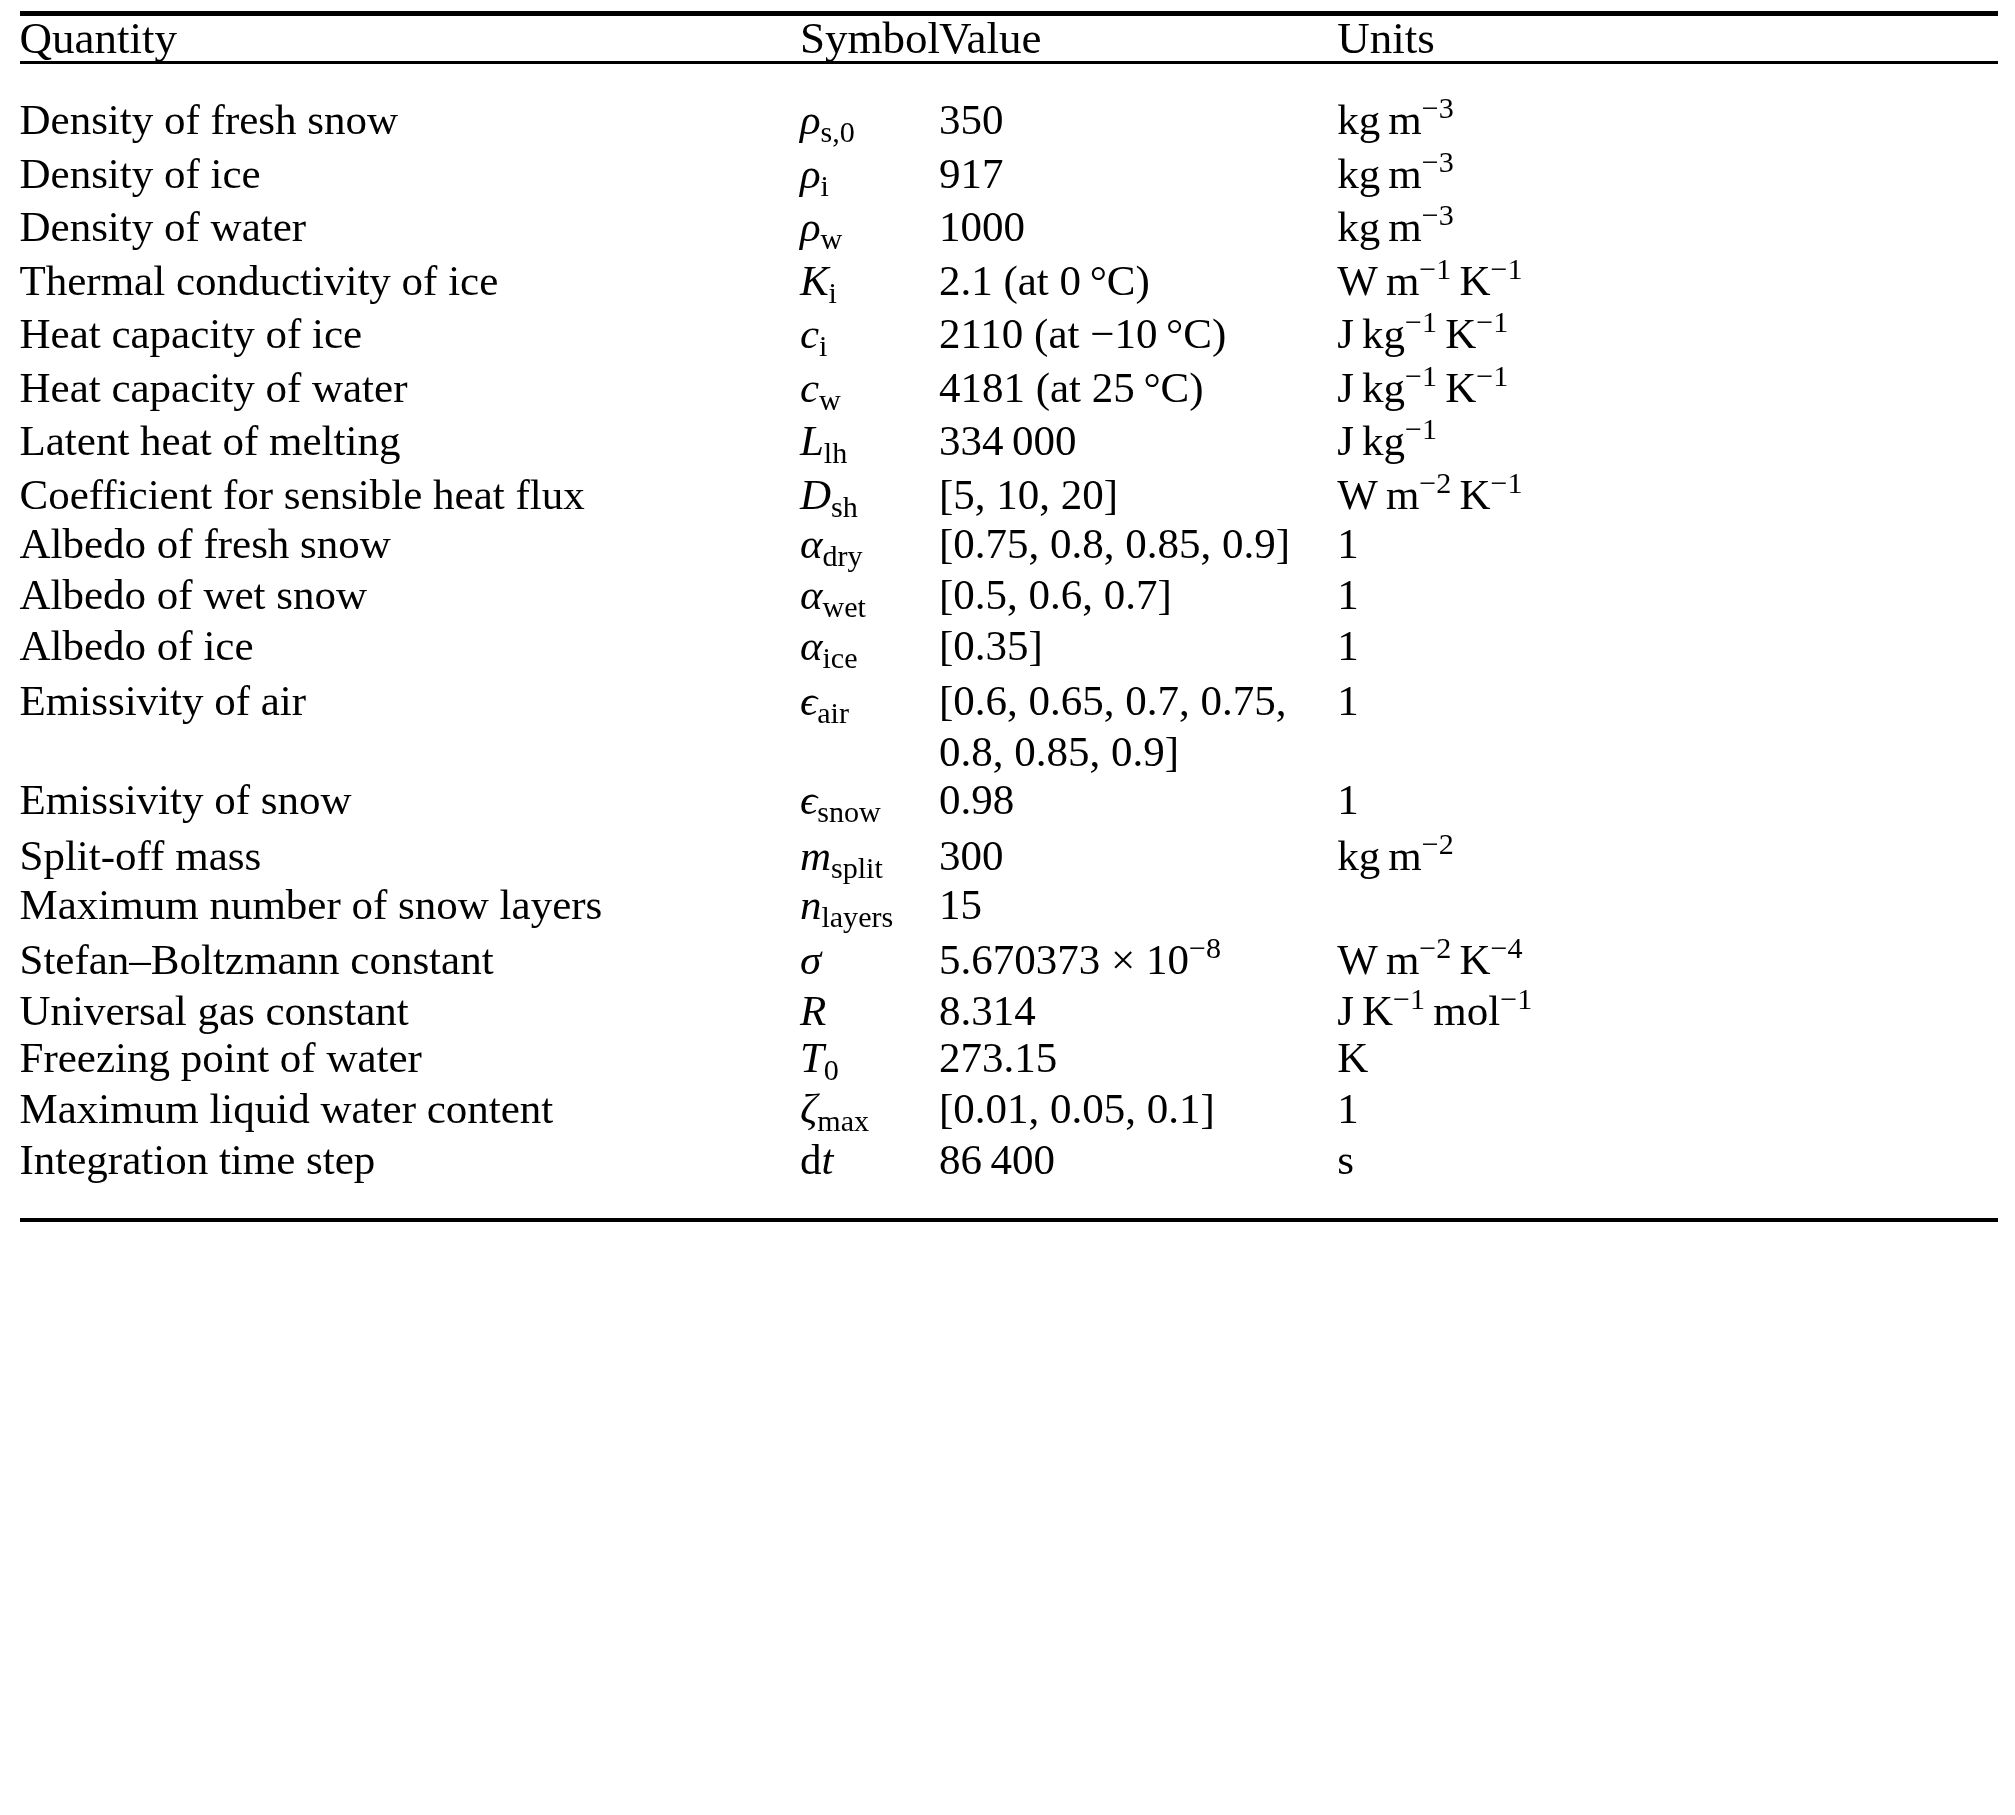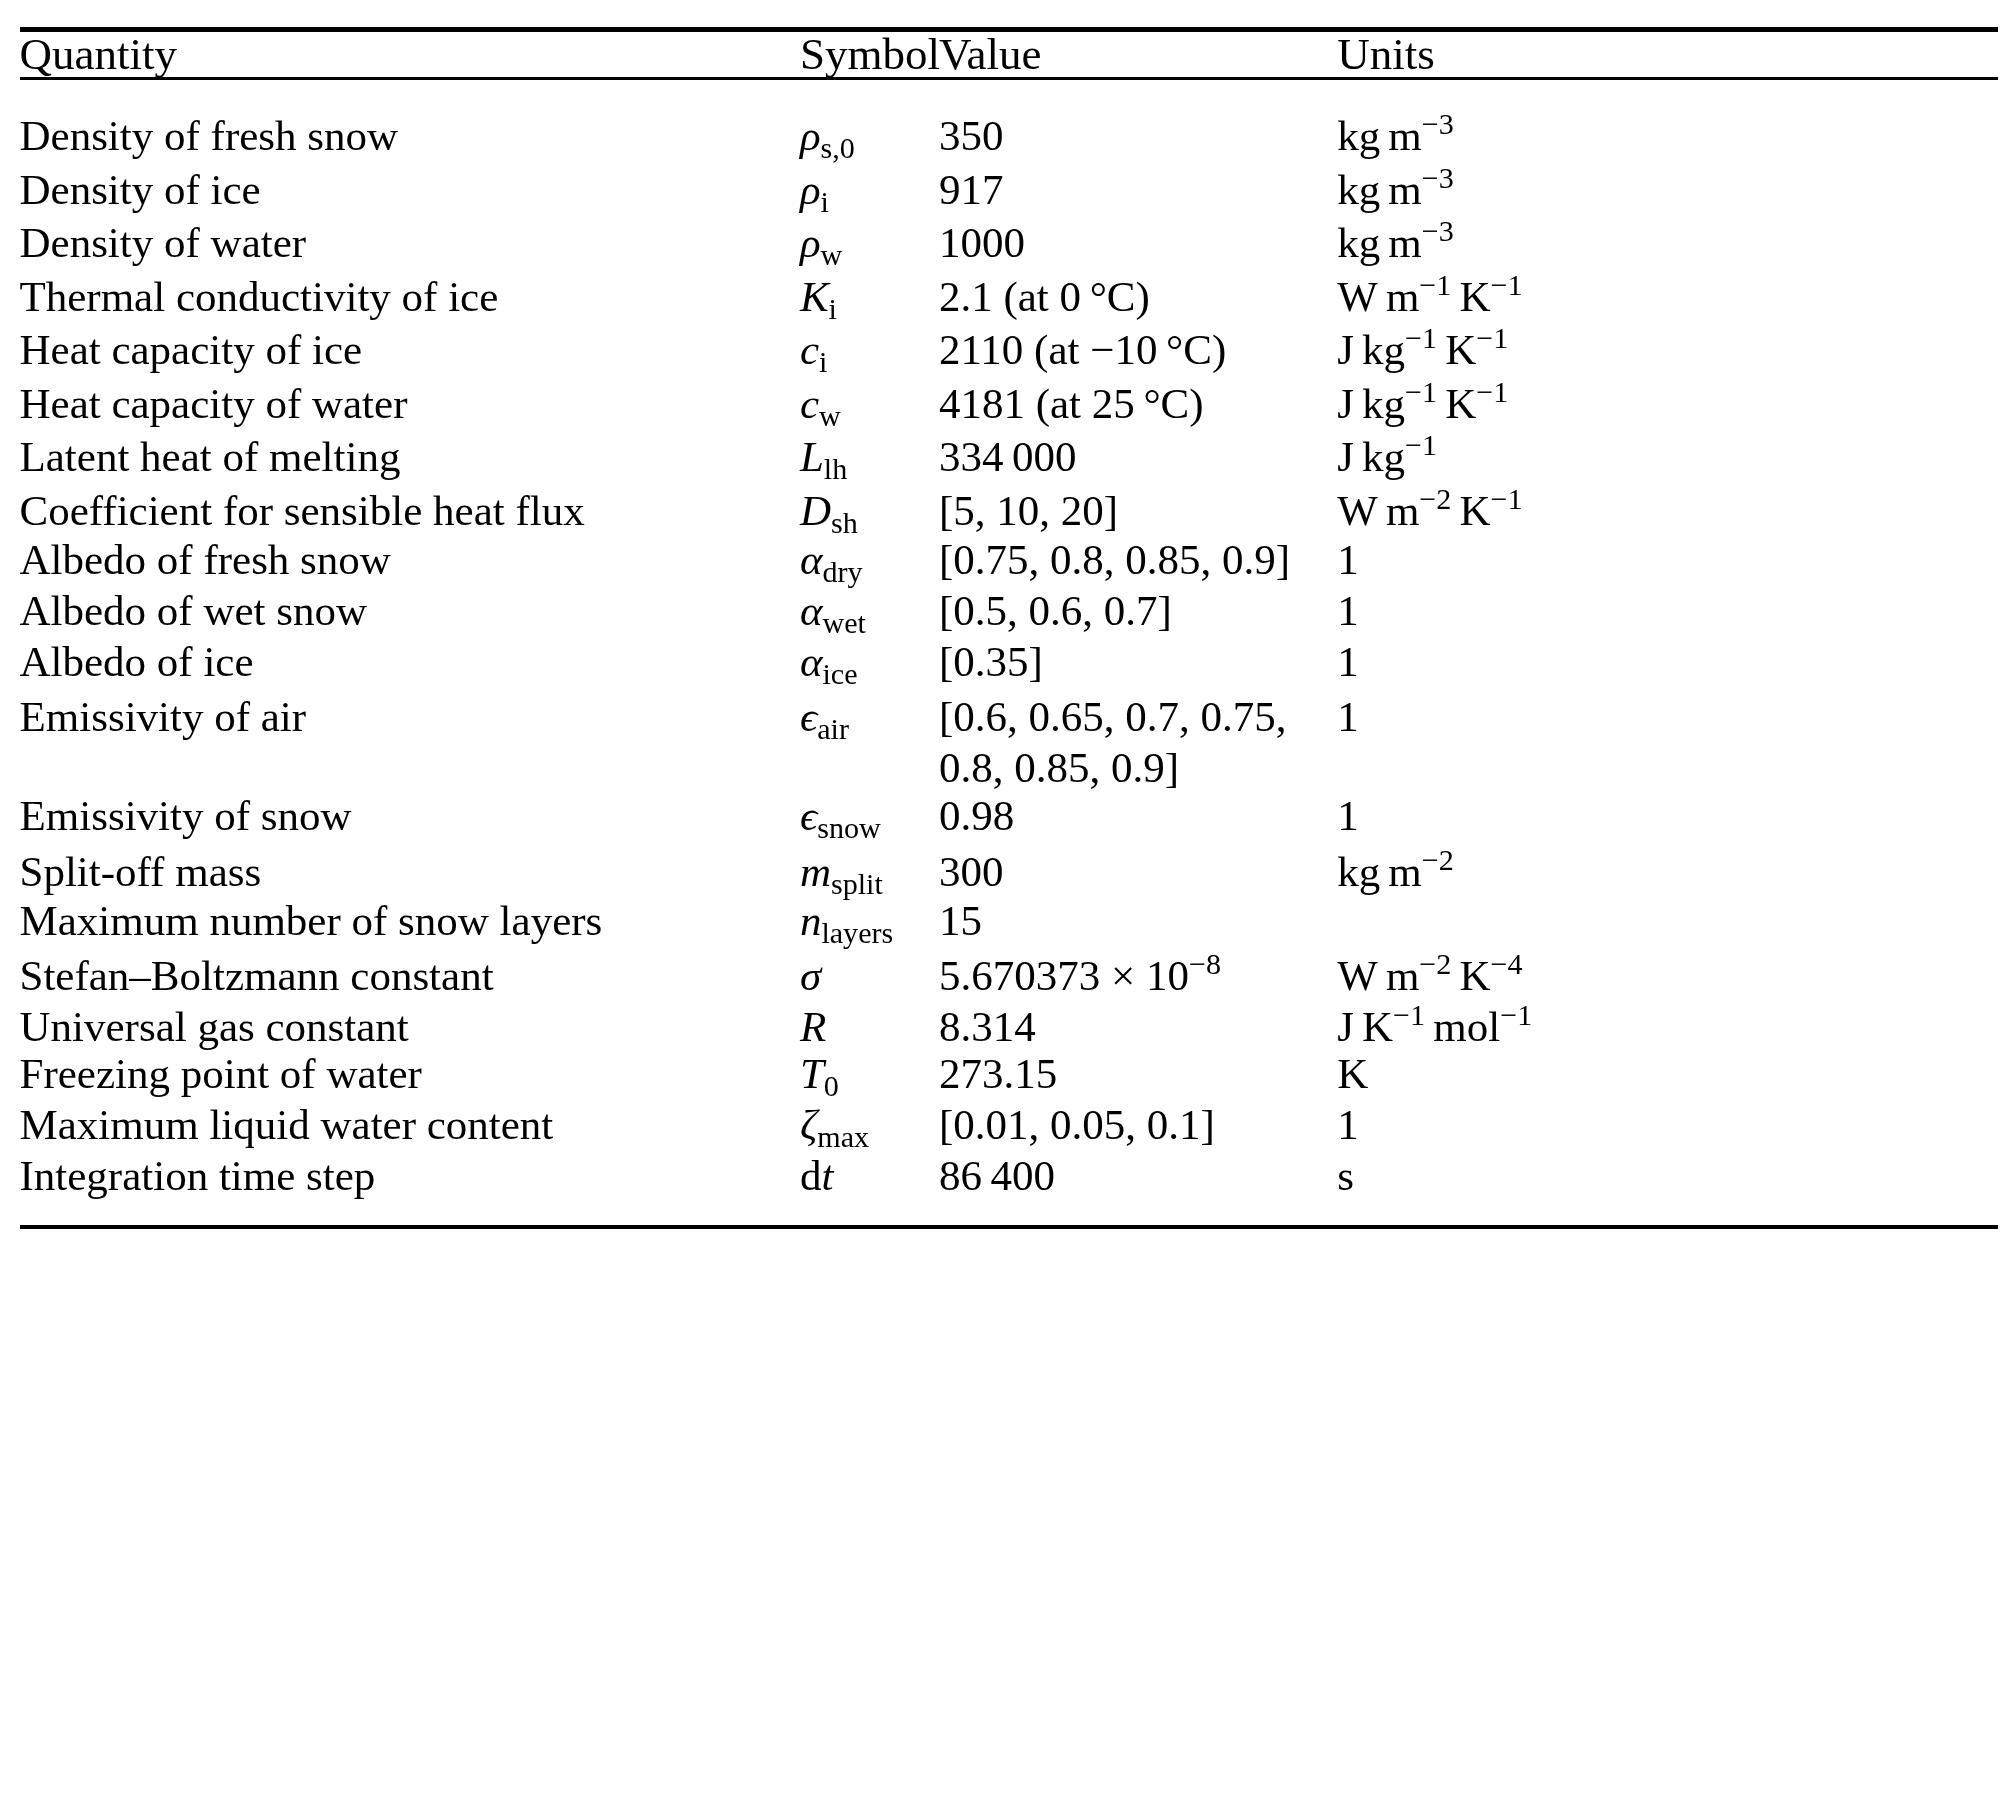--- a/index.html
+++ b/index.html
@@ -11,21 +11,21 @@
     width: 2016px;
     height: 1816px;
     font-family: "Liberation Serif", "DejaVu Serif", serif;
     color: #000000;
     overflow: hidden;
   }
 
   #table-wrap {
     position: absolute;
     left: 19.5px;
-    top: 16px;
+    top: 0;
     width: 1978px;
   }
 
   .rule {
     background: #000000;
     width: 100%;
   }
   .rule-top    { height: 4.9px; margin-top: 10.7px; }
   .rule-header { height: 3.9px; margin-top: 0px; }
   .rule-bottom { height: 4.9px; }
@@ -56,21 +56,21 @@
     padding-top: 29px;
     padding-bottom: 33px;
   }
 
   tbody tr td {
     padding-top: 9.8px;
     padding-bottom: 9.8px;
     height: 51px;
   }
   tbody tr:first-child td { padding-top: 29px; }
-  tbody tr:last-child  td { padding-bottom: 20px; }
+  tbody tr:last-child  td { padding-bottom: 29px; }
 
   
   .mi   { font-style: italic; }
   .mup  { font-style: normal; }
   .sub  { font-size: 0.70em; vertical-align: -0.26em; font-style: normal; }
   .sup  { font-size: 0.70em; vertical-align: 0.52em; font-style: normal; }
   .thin { display: inline-block; width: 0.19em; }
 
   .wrapval { white-space: pre-line; line-height: 1.20; }
 

